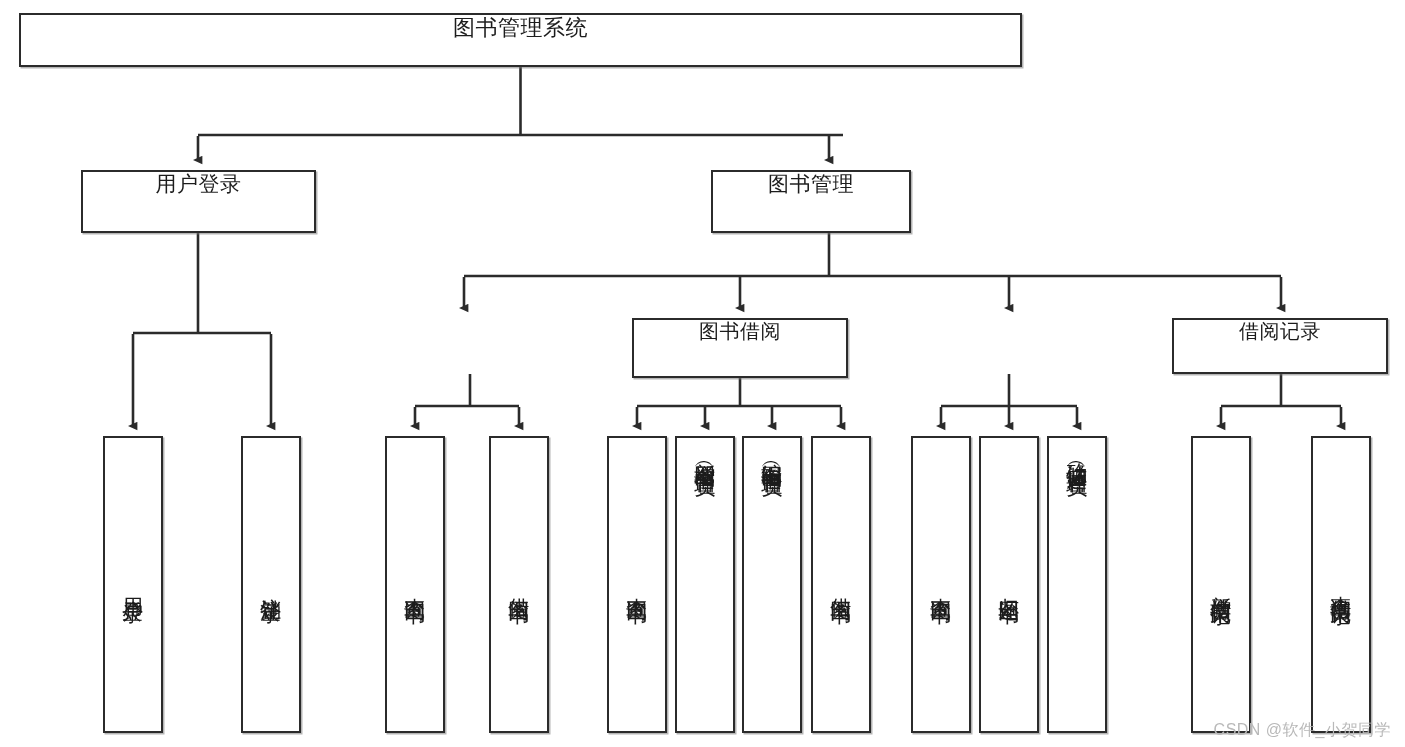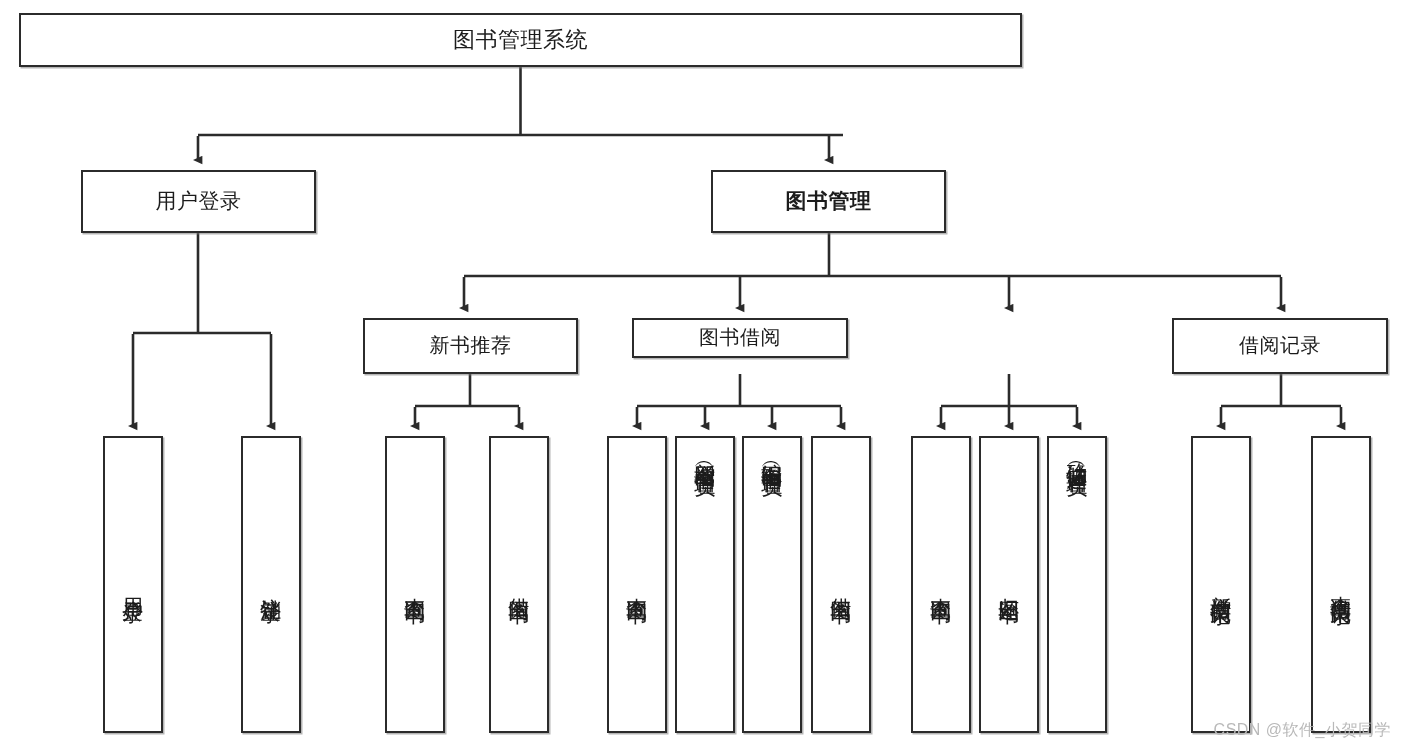--- a/index.html
+++ b/index.html
@@ -25,21 +25,20 @@
     width: 1405px;
     height: 747px;
     pointer-events: none;
   }
   .node {
     position: absolute;
     box-sizing: border-box;
     border: 2px solid #2b2b2b;
     background: #ffffff;
     display: flex;
-    align-items: center;
     justify-content: center;
     box-shadow: 1.5px 1.5px 0 0 rgba(120,120,120,0.55);
   }
   .node .label {
     color: #1c1c1c;
     font-size: 21px;
     line-height: 1.18;
     letter-spacing: 0.5px;
     white-space: nowrap;
     text-align: center;
@@ -132,28 +131,25 @@
     </g>
   </svg>
 
   <div class="node root" style="left:19px; top:13px; width:1003px; height:54px;">
     <span class="label">图书管理系统</span>
   </div>
 
   <div class="node lvl2" style="left:81px; top:170px; width:235px; height:63px;">
     <span class="label">用户登录</span>
   </div>
-  <div class="node lvl2" style="left:711px; top:170px; width:235px; height:63px;font-weight:bold;">
+  <div class="node lvl2" style="left:711px; top:170px; width:200px; height:63px;">
     <span class="label">图书管理</span>
   </div>
 
-  <div class="node lvl3" style="left:363px; top:318px; width:215px; height:56px;">
-    <span class="label">新书推荐</span>
-  </div>
-  <div class="node lvl3" style="left:632px; top:318px; width:216px; height:40px;">
+  <div class="node lvl3" style="left:632px; top:318px; width:216px; height:60px;">
     <span class="label">图书借阅</span>
   </div>
   <div class="node lvl3" style="left:1172px; top:318px; width:216px; height:56px;">
     <span class="label">借阅记录</span>
   </div>
 
   <div class="node leaf mid-text" style="left:103px; top:436px; width:60px; height:297px;">
     <span class="label">用户登录</span>
   </div>
   <div class="node leaf mid-text" style="left:241px; top:436px; width:60px; height:297px;">

